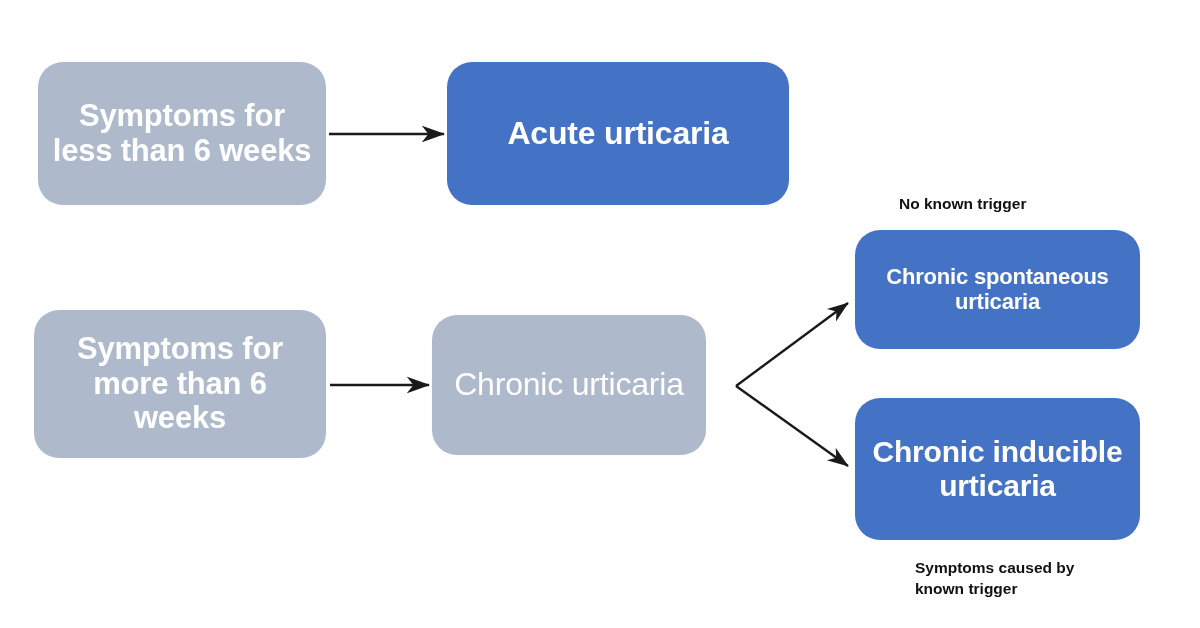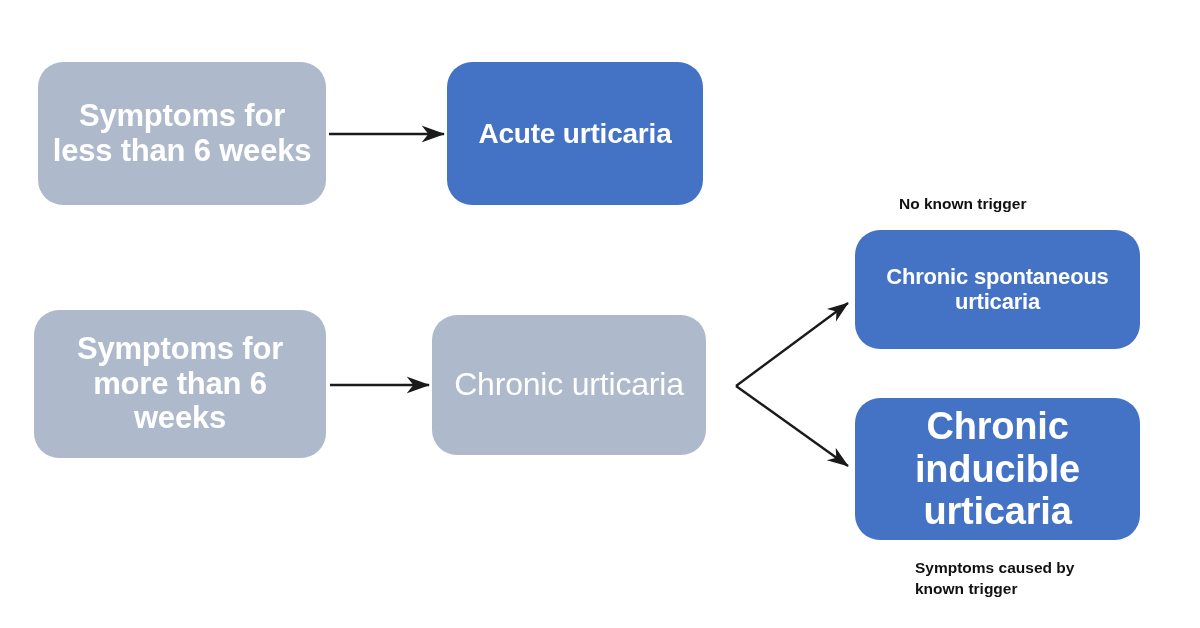--- a/index.html
+++ b/index.html
@@ -53,23 +53,23 @@
     top: 310px;
     width: 292px;
     height: 148px;
     font-size: 31px;
   }
 
   
   #node-acute-urticaria {
     left: 447px;
     top: 62px;
-    width: 256px;
+    width: 342px;
     height: 143px;
-    font-size: 28px;
+    font-size: 32px;
   }
   #node-chronic-urticaria {
     left: 432px;
     top: 315px;
     width: 274px;
     height: 140px;
     font-size: 32px;
     font-weight: normal;
   }
 
@@ -79,21 +79,21 @@
     top: 230px;
     width: 285px;
     height: 119px;
     font-size: 22px;
   }
   #node-chronic-inducible {
     left: 855px;
     top: 398px;
     width: 285px;
     height: 142px;
-    font-size: 38px;
+    font-size: 30px;
   }
 
   
   .caption {
     position: absolute;
     color: #111111;
     font-weight: bold;
     font-size: 15.5px;
     line-height: 1.35;
     white-space: pre-line;

